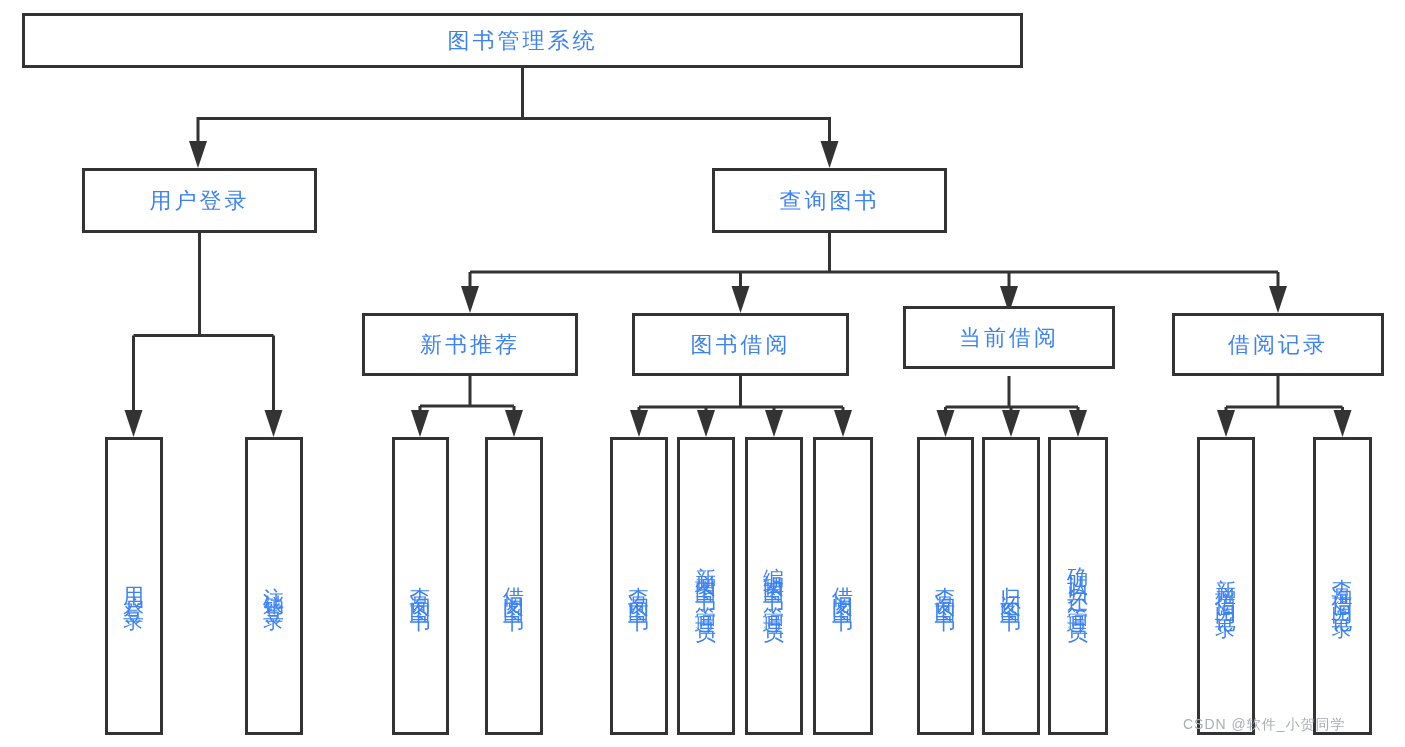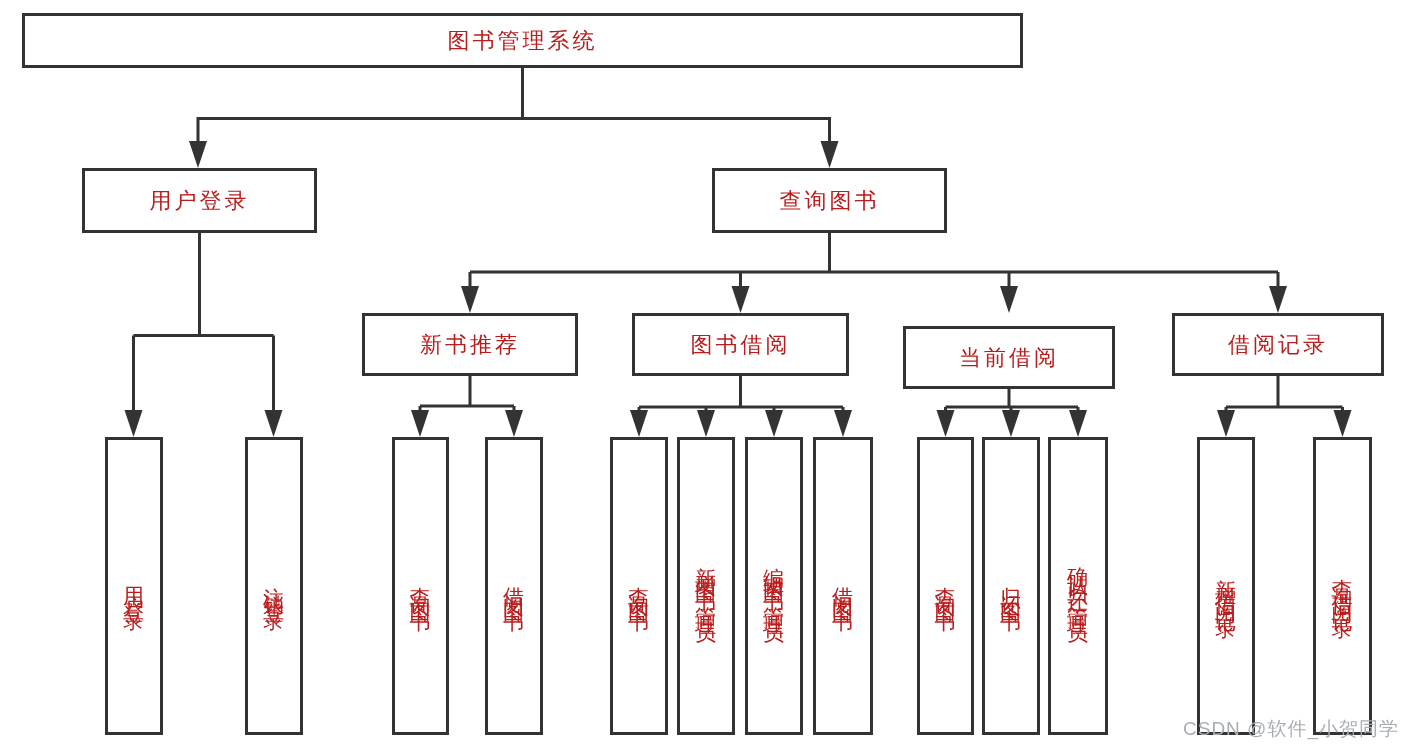--- a/index.html
+++ b/index.html
@@ -17,59 +17,59 @@
     z-index: 1;
   }
   .box {
     position: absolute;
     box-sizing: border-box;
     border: 3px solid #333333;
     background: #ffffff;
     display: flex;
     align-items: center;
     justify-content: center;
-    color: #b91c1c;
+    color: #3b82f6;
     z-index: 2;
   }
   .h-box { font-size: 22px; letter-spacing: 3px; }
   .v-box { font-size: 21px; }
   .v-box .v-text {
     writing-mode: vertical-rl;
     text-orientation: mixed;
     letter-spacing: 8px;
     line-height: 1;
     white-space: nowrap;
   }
   .root-box   { left: 22px;  top: 13px;  width: 1001px; height: 55px; }
   .lv1-login  { left: 82px;  top: 168px; width: 235px;  height: 65px; }
   .lv1-mgmt   { left: 712px; top: 168px; width: 235px;  height: 65px; }
   .mid-1 { left: 362px;  top: 313px; width: 216px; height: 63px; text-align: center; }
   .mid-2 { left: 632px;  top: 313px; width: 217px; height: 63px; }
-  .mid-3 { left: 903px;  top: 326px; width: 212px; height: 63px; }
+  .mid-3 { left: 903px;  top: 306px; width: 212px; height: 63px; }
   .mid-4 { left: 1172px; top: 313px; width: 212px; height: 63px; }
   .tall { top: 437px; height: 298px; }
   .t-l1 { left: 105px;  width: 58px; }
   .t-l2 { left: 245px;  width: 58px; }
   .t-n1 { left: 392px;  width: 57px; }
   .t-n2 { left: 485px;  width: 58px; }
   .t-b1 { left: 610px;  width: 58px; }
   .t-b2 { left: 677px;  width: 58px; }
   .t-b3 { left: 745px;  width: 58px; }
   .t-b4 { left: 813px;  width: 60px; }
   .t-c1 { left: 917px;  width: 57px; }
   .t-c2 { left: 982px;  width: 58px; }
   .t-c3 { left: 1048px; width: 60px; }
   .t-r1 { left: 1197px; width: 58px; }
   .t-r2 { left: 1313px; width: 59px; }
   .watermark {
     position: absolute;
     left: 1183px;
     top: 716px;
     z-index: 5;
-    font-size: 19px;
+    font-size: 14px;
     letter-spacing: 1px;
     color: #a9aeb4;
     white-space: nowrap;
   }
 </style>
 </head>
 <body>
 
 <div class="canvas">
 

